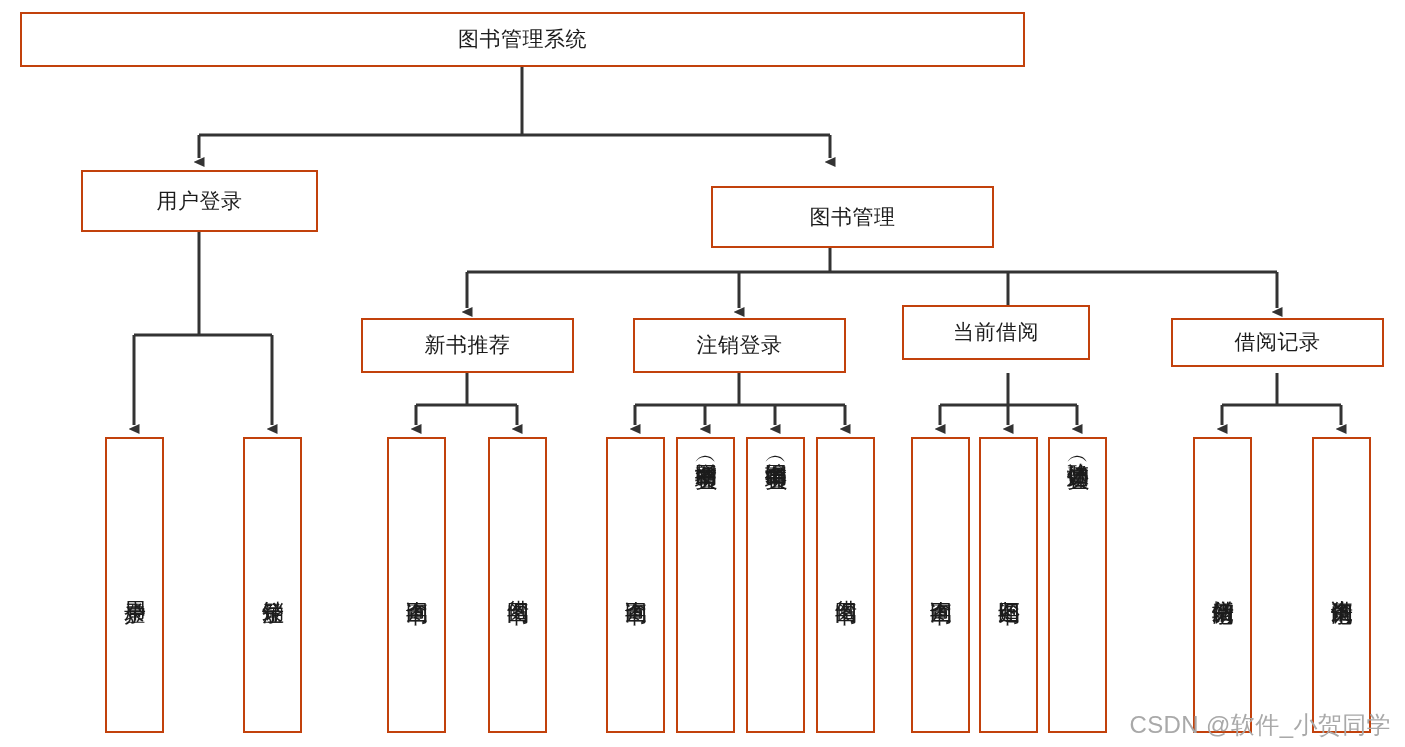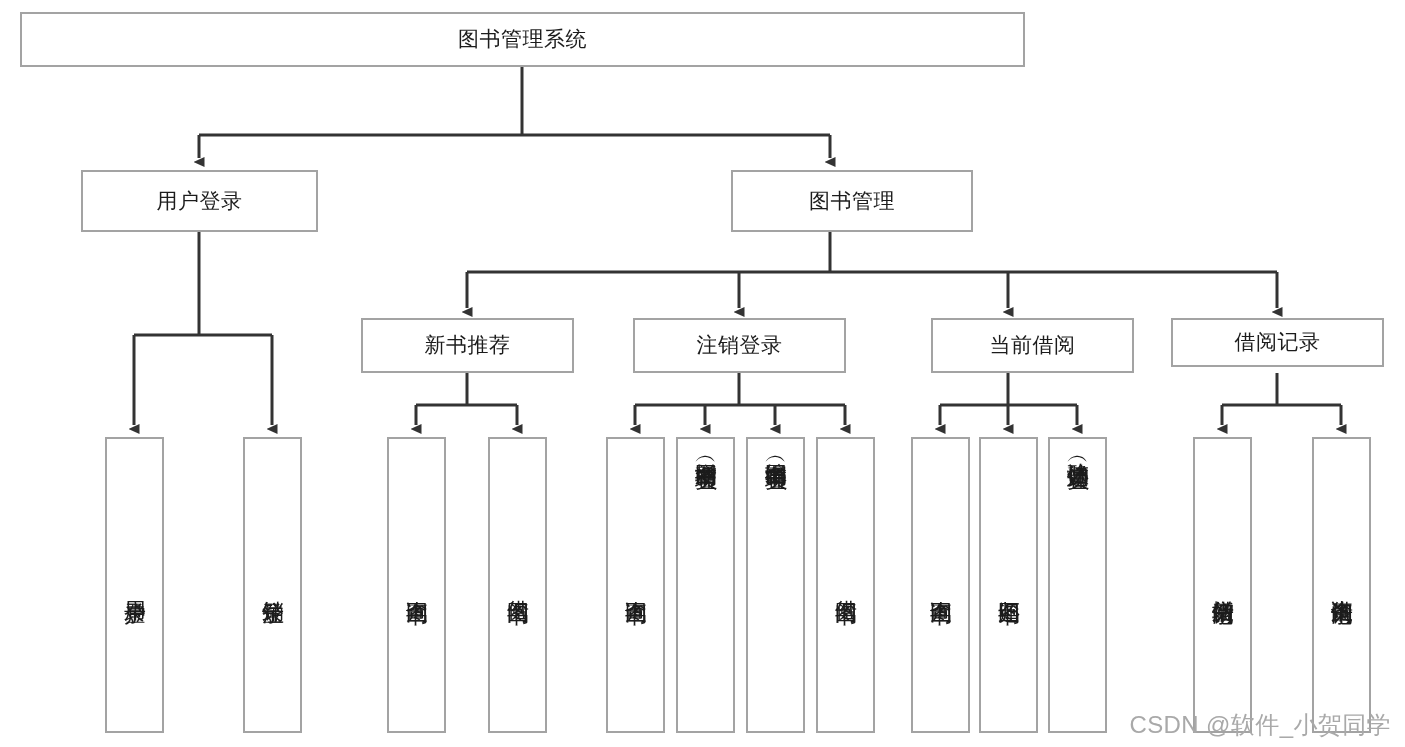--- a/index.html
+++ b/index.html
@@ -24,21 +24,21 @@
     left: 0;
     top: 0;
     width: 1405px;
     height: 747px;
     pointer-events: none;
   }
   .node {
     position: absolute;
     box-sizing: border-box;
     background: #ffffff;
-    border: 2px solid #a3a3a3;
+    border: 2px solid #c2410c;
     display: flex;
     align-items: center;
     justify-content: center;
     z-index: 3;
   }
   .node-label {
     font-size: 21px;
     line-height: 1.15;
     letter-spacing: 0.5px;
     color: #1c1c1c;
@@ -132,33 +132,33 @@
   </svg>
 
   <div class="node" style="left:20px; top:12px; width:1005px; height:55px;">
     <span class="node-label">图书管理系统</span>
   </div>
 
   <div class="node" style="left:81px; top:170px; width:237px; height:62px;">
     <span class="node-label">用户登录</span>
   </div>
 
-  <div class="node" style="left:711px; top:170px; width:242px; height:62px;margin-left:20px;">
+  <div class="node" style="left:711px; top:186px; width:283px; height:62px;">
     <span class="node-label">图书管理</span>
   </div>
 
   <div class="node" style="left:361px; top:318px; width:213px; height:55px;">
     <span class="node-label">新书推荐</span>
   </div>
 
   <div class="node" style="left:633px; top:318px; width:213px; height:55px;">
     <span class="node-label">注销登录</span>
   </div>
 
-  <div class="node" style="left:902px; top:318px; width:203px; height:55px;margin-left:29px;">
+  <div class="node" style="left:902px; top:305px; width:188px; height:55px;">
     <span class="node-label">当前借阅</span>
   </div>
 
   <div class="node" style="left:1171px; top:318px; width:213px; height:49px;">
     <span class="node-label">借阅记录</span>
   </div>
 
   <div class="node leaf" style="left:105px; top:437px; width:59px; height:296px;">
     <span class="node-label">用户登录</span>
   </div>

